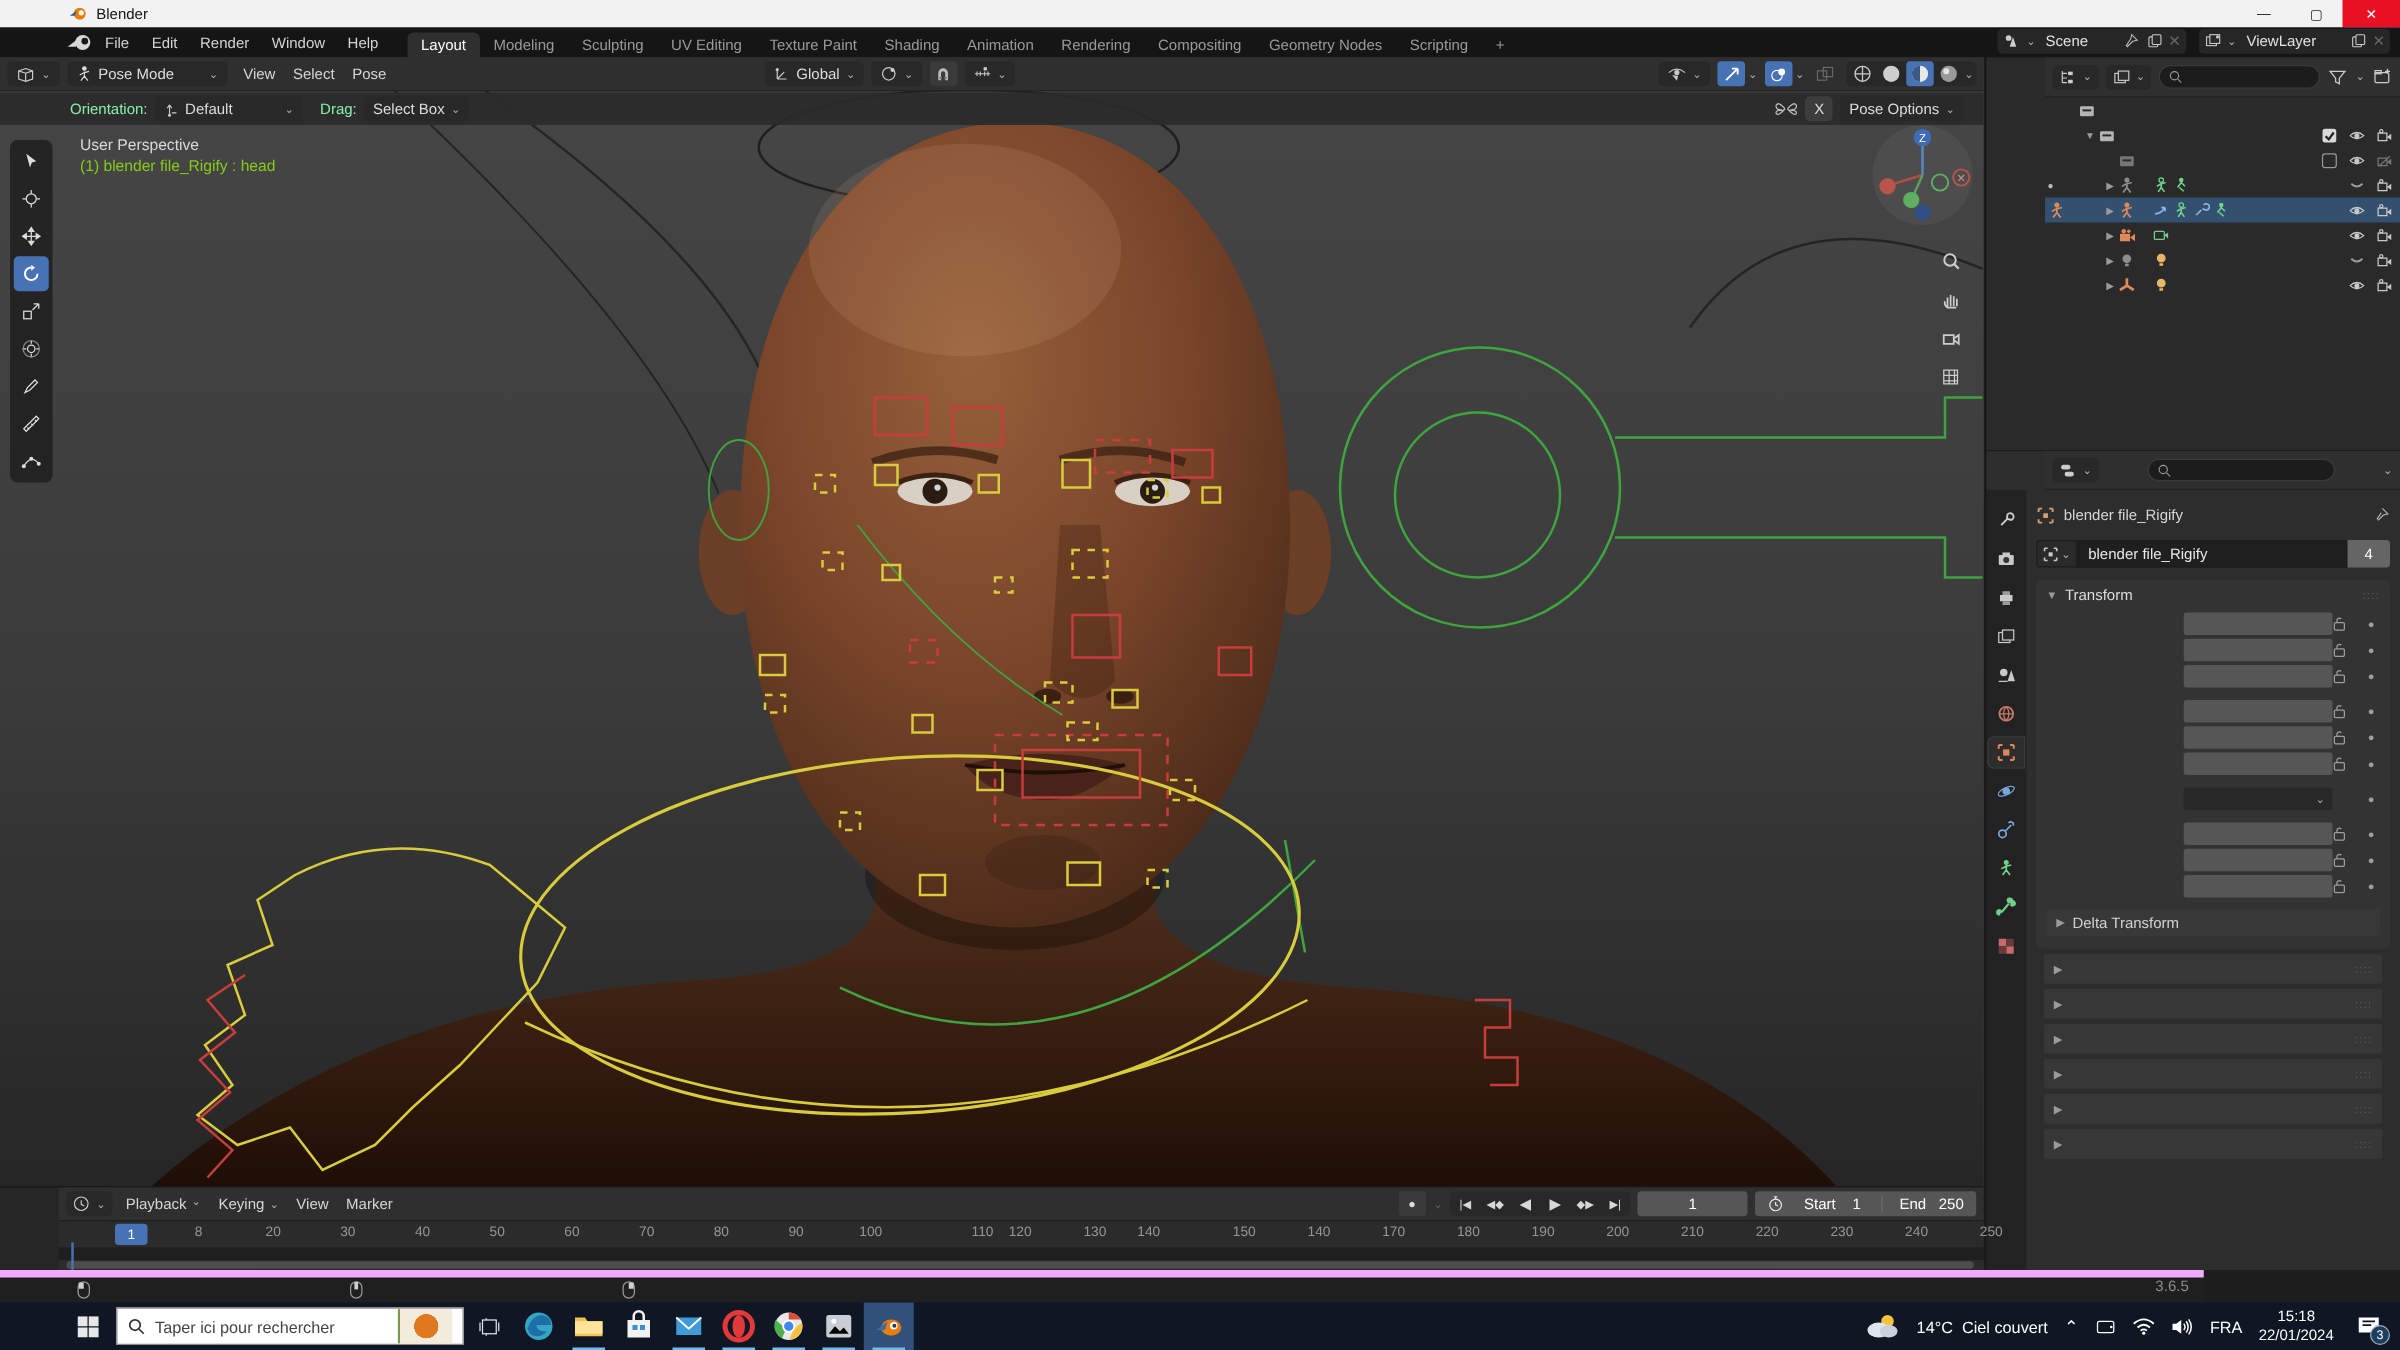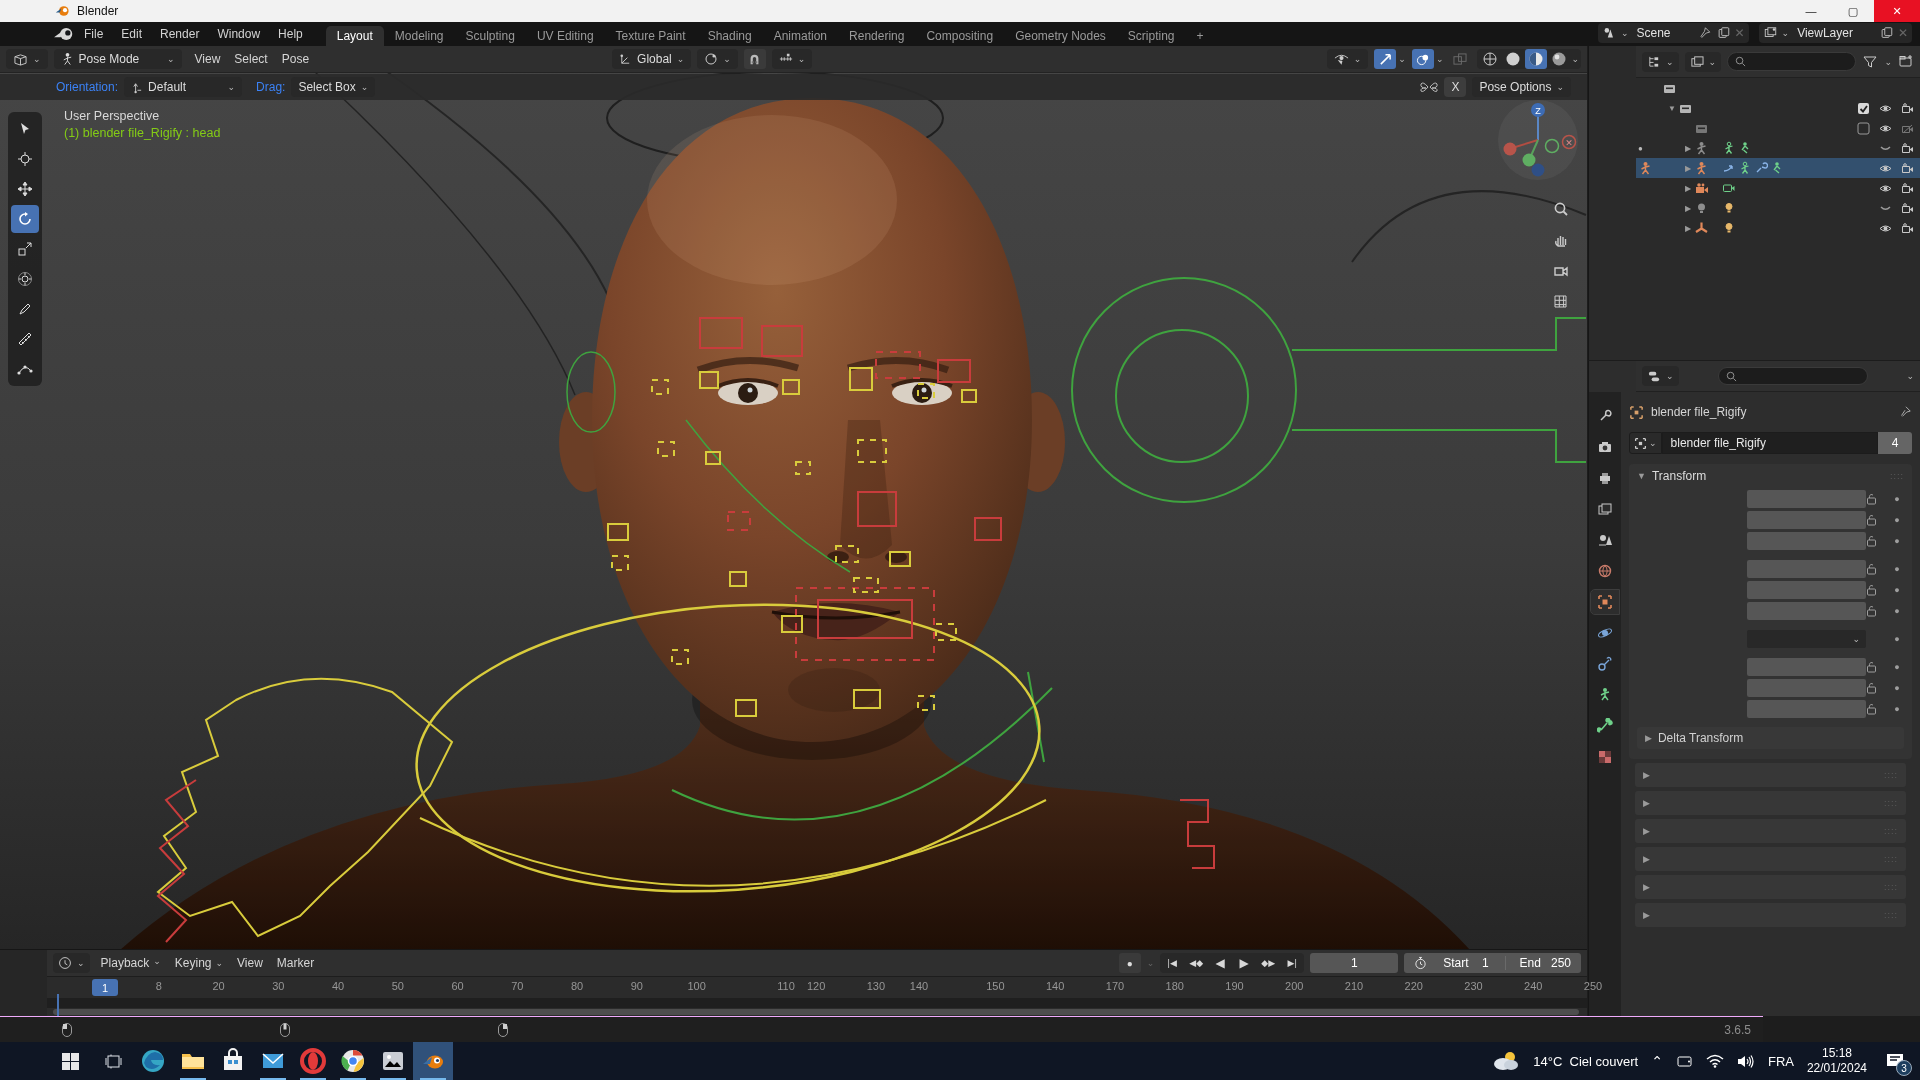--- a/index.html
+++ b/index.html
@@ -29,21 +29,21 @@
   .dim { opacity:.38; }
 
   
   #viewport { left:0; top:46px; width:1587px; height:903px; background:#3a3a3a; overflow:hidden; }
   #scene-svg { position:absolute; left:0; top:0; }
   .vp-header { position:absolute; left:0; top:0; width:100%; height:27px; background:#2f2f2f; border-bottom:1px solid #232323; display:flex; align-items:center; padding:0 6px; gap:6px; }
   .vp-toolsettings { position:absolute; left:0; top:28px; width:100%; height:26px; background:rgba(42,42,42,.92); display:flex; align-items:center; padding:0 10px; }
   .hdr-btn { display:flex; align-items:center; gap:5px; background:#282828; border-radius:4px; height:20px; padding:0 7px; color:#dddddd; }
   .hdr-menu { color:#d6d6d6; padding:0 7px; }
   .chev { font-size:9px; color:#bbb; }
-  .tool-label { color:#3b82f6; margin:0 6px 0 14px; }
+  .tool-label { color:#86efac; margin:0 6px 0 14px; }
   .toggle-ic { width:22px; height:20px; border-radius:3px; display:flex; align-items:center; justify-content:center; }
   .toggle-ic.on { background:#4772b3; }
   .shade-group { display:flex; background:#282828; border-radius:4px; height:20px; align-items:center; padding:0 2px; gap:1px; }
   .vp-right { margin-left:auto; display:flex; align-items:center; gap:6px; }
 
   
   #vp-toolbar { position:absolute; left:8px; top:66px; width:34px; display:flex; flex-direction:column; gap:2px; background:rgba(30,30,30,.85); border-radius:6px; padding:3px; }
   .vtool { width:28px; height:28px; border-radius:4px; display:flex; align-items:center; justify-content:center; color:#d4d4d4; }
   .vtool.active { background:#4772b3; color:#fff; }
 
@@ -106,21 +106,21 @@
   .range-field { background:#565656; border-radius:3px; height:20px; display:flex; align-items:center; color:#fff; padding:0 10px; gap:16px; }
   #tl-ruler { position:relative; height:22px; background:#2b2b2b; border-top:1px solid #1d1d1d; }
   .tick { position:absolute; top:3px; color:#969696; font-size:11px; transform:translateX(-50%); }
   #tl-track { position:relative; height:10px; background:#1f1f1f; }
   #tl-scroll { position:relative; height:8px; background:#2b2b2b; }
   #tl-scroll .bar { position:absolute; left:6px; right:8px; top:1px; height:6px; background:#4d4d4d; border-radius:3px; }
   #playhead-box { position:absolute; top:2px; width:26px; height:17px; background:#4772b3; border-radius:3px; color:#fff; display:flex; align-items:center; justify-content:center; transform:translateX(-50%); font-size:11px; }
   #playhead-line { position:absolute; width:2px; background:#4772b3; }
 
   
-  #statusbar { left:0; top:1016px; width:1763px; height:26px; background:#1f1f1f; border-top:1px solid #f0abfc; display:flex; align-items:center; color:#a8a8a8; }
+  #statusbar { left:0; top:1016px; width:1763px; height:26px; background:#1f1f1f; border-top:6px solid #f0abfc; display:flex; color:#a8a8a8; }
   .sb-item { display:flex; align-items:center; gap:6px; margin-left:14px; }
   .sb-version { margin-left:auto; margin-right:12px; color:#8c8c8c; }
 
   
   #taskbar { left:0; top:1042px; width:1920px; height:38px; background:#0f1624; display:flex; align-items:center; }
   .tb-start { width:46px; height:38px; display:flex; align-items:center; justify-content:center; }
   .tb-search { width:278px; height:30px; background:#ffffff; border:1px solid #8a8a8a; display:flex; align-items:center; padding:0 8px; gap:8px; }
   .tb-search .ph { color:#444; font-size:13px; flex:1; }
   .food-thumb { width:44px; height:28px; border-radius:2px; background:radial-gradient(circle at 50% 50%, #e07820 0 38%, #f3ecdc 39% 100%); border-left:2px solid #7a9a4a; }
   .tb-btn { width:40px; height:38px; display:flex; align-items:center; justify-content:center; position:relative; }
@@ -1241,20 +1241,28 @@
 
   <div id="taskbar" class="abs">
     <div class="tb-start">
       <svg width="17" height="17" viewBox="0 0 17 17">
           <rect x="0" y="0" width="8" height="8" fill="#e8e8e8"></rect>
           <rect x="9" y="0" width="8" height="8" fill="#e8e8e8"></rect>
           <rect x="0" y="9" width="8" height="8" fill="#e8e8e8"></rect>
           <rect x="9" y="9" width="8" height="8" fill="#e8e8e8"></rect>
         </svg>
     </div>
+    <div class="tb-search">
+      <svg width="14" height="14" viewBox="0 0 14 14">
+          <circle cx="6" cy="6" r="4.2" stroke="#333" fill="none" stroke-width="1.4"></circle>
+          <line x1="9.2" y1="9.2" x2="13" y2="13" stroke="#333" stroke-width="1.4"></line>
+        </svg>
+      <span class="ph">Taper ici pour rechercher</span>
+      <div class="food-thumb"></div>
+    </div>
     <div class="tb-btn">
       <svg width="17" height="15" viewBox="0 0 17 15">
           <rect x="3" y="2" width="11" height="11" stroke="#dfe3ea" fill="none"></rect>
           <path d="M1 4 v7 M16 4 v7 M6 2 v-1.5 M6 14.5 v-1.5" stroke="#dfe3ea"></path>
         </svg>
     </div>
     <div id="tb-apps" style="display:flex">
         <div class="tb-btn">
           <svg width="28" height="28" viewBox="0 0 28 28">
             <circle cx="14" cy="14" r="11" fill="#35a6c4"></circle>

